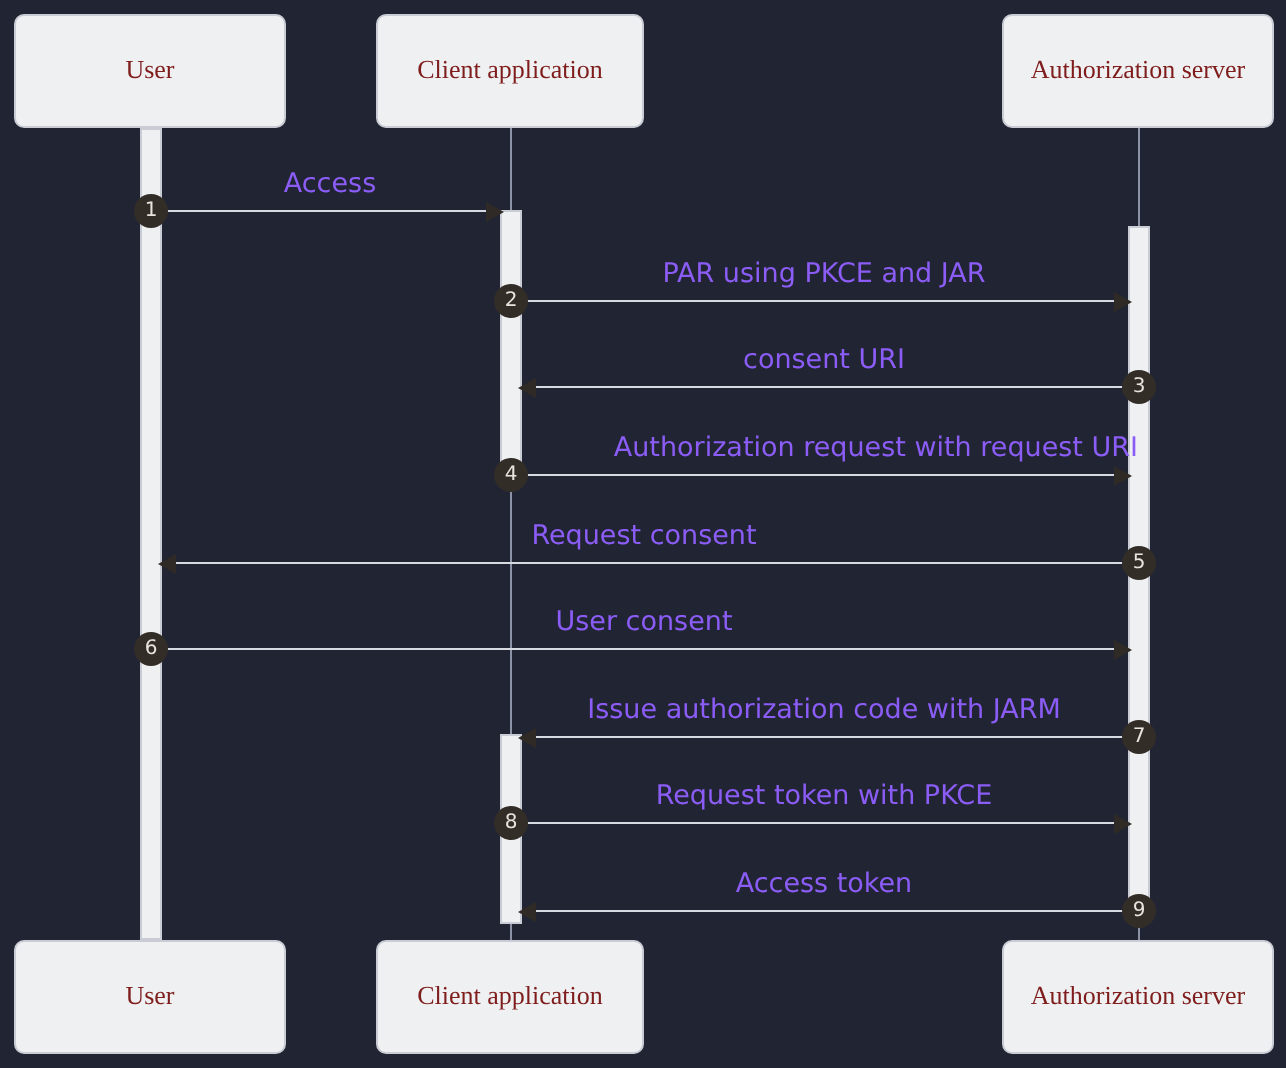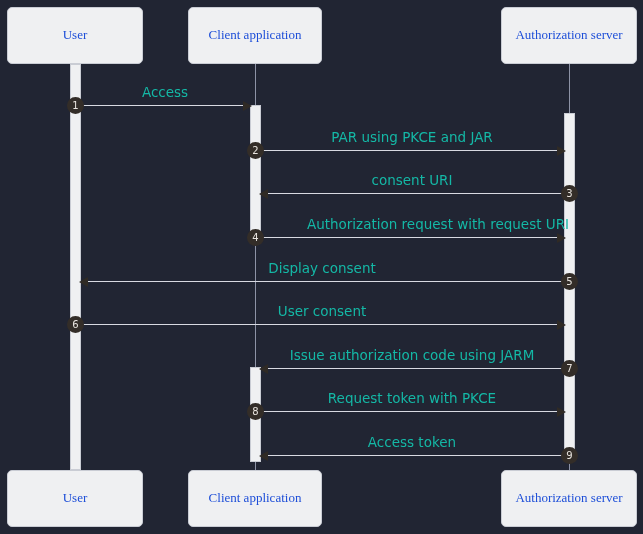--- a/index.html
+++ b/index.html
@@ -20,21 +20,21 @@
   
   .participant-box {
     position: absolute;
     box-sizing: border-box;
     background: #eff0f2;
     border: 1px solid #c9ccd4;
     border-radius: 5px;
     display: flex;
     align-items: center;
     justify-content: center;
-    color: #1d4ed8;
+    color: #7f1d1d;
     font-family: "Liberation Serif", serif;
     font-size: 13px;
     line-height: 1.1;
     text-align: center;
     z-index: 6;
   }
 
   
   .lifeline {
     position: absolute;
@@ -69,21 +69,21 @@
     z-index: 5;
   }
   .msg-arrow.to-right {
     border-left: 9px solid #2f2a25;
   }
   .msg-arrow.to-left {
     border-right: 9px solid #2f2a25;
   }
   .msg-label {
     position: absolute;
-    color: #14b8a6;
+    color: #8b5cf6;
     font-size: 13.5px;
     font-family: "DejaVu Sans", sans-serif;
     white-space: nowrap;
     text-align: center;
     z-index: 5;
   }
 
   
   .seq-badge {
     position: absolute;
@@ -123,29 +123,29 @@
     <div class="msg-line" style="left: 260px; width: 304px; top: 193px;"></div>
     <div class="msg-arrow to-left" style="top: 189px; left: 259px;"></div>
     <div class="msg-label" style="left: 255px; width: 314px; top: 172px;">consent URI</div>
     <div class="seq-badge" style="top: 185px; left: 561px;">3</div>
     <div class="msg-line" style="left: 260px; width: 304px; top: 237px;"></div>
     <div class="msg-arrow to-right" style="top: 233px; left: 557px;"></div>
     <div class="msg-label" style="left: 255px; width: 314px; top: 216px; text-align: right;">Authorization request with request URI</div>
     <div class="seq-badge" style="top: 229px; left: 247px;">4</div>
     <div class="msg-line" style="left: 80px; width: 484px; top: 281px;"></div>
     <div class="msg-arrow to-left" style="top: 277px; left: 79px;"></div>
-    <div class="msg-label" style="left: 75px; width: 494px; top: 260px;">Display consent</div>
+    <div class="msg-label" style="left: 75px; width: 494px; top: 260px;">Request consent</div>
     <div class="seq-badge" style="top: 273px; left: 561px;">5</div>
     <div class="msg-line" style="left: 80px; width: 484px; top: 324px;"></div>
     <div class="msg-arrow to-right" style="top: 320px; left: 557px;"></div>
     <div class="msg-label" style="left: 75px; width: 494px; top: 303px;">User consent</div>
     <div class="seq-badge" style="top: 316px; left: 67px;">6</div>
     <div class="msg-line" style="left: 260px; width: 304px; top: 368px;"></div>
     <div class="msg-arrow to-left" style="top: 364px; left: 259px;"></div>
-    <div class="msg-label" style="left: 255px; width: 314px; top: 347px;">Issue authorization code using JARM</div>
+    <div class="msg-label" style="left: 255px; width: 314px; top: 347px;">Issue authorization code with JARM</div>
     <div class="seq-badge" style="top: 360px; left: 561px;">7</div>
     <div class="msg-line" style="left: 260px; width: 304px; top: 411px;"></div>
     <div class="msg-arrow to-right" style="top: 407px; left: 557px;"></div>
     <div class="msg-label" style="left: 255px; width: 314px; top: 390px;">Request token with PKCE</div>
     <div class="seq-badge" style="top: 403px; left: 247px;">8</div>
     <div class="msg-line" style="left: 260px; width: 304px; top: 455px;"></div>
     <div class="msg-arrow to-left" style="top: 451px; left: 259px;"></div>
     <div class="msg-label" style="left: 255px; width: 314px; top: 434px;">Access token</div>
     <div class="seq-badge" style="top: 447px; left: 561px;">9</div>
     <div class="participant-box" style="left: 7px; width: 136px; top: 7px; height: 57px;">User</div>

